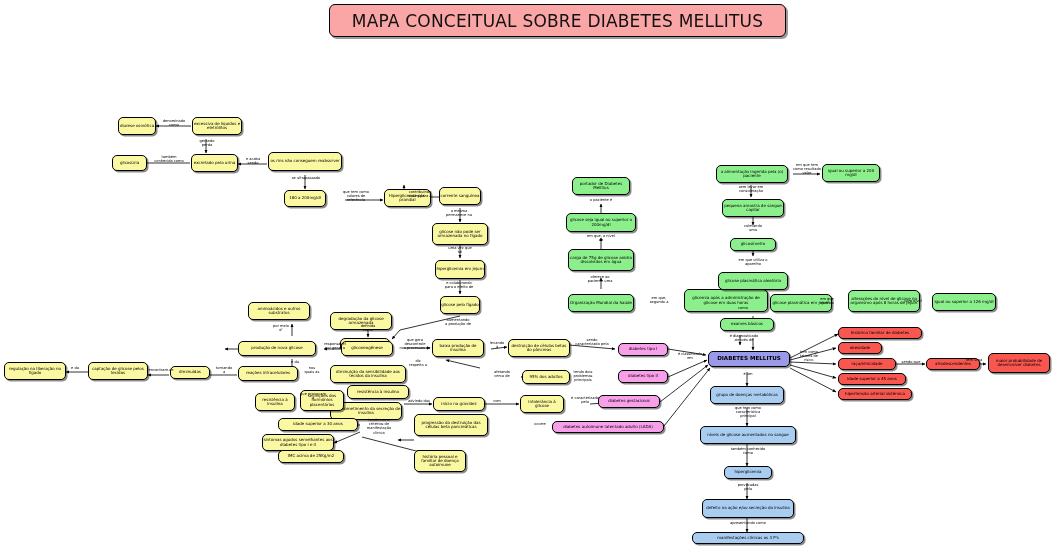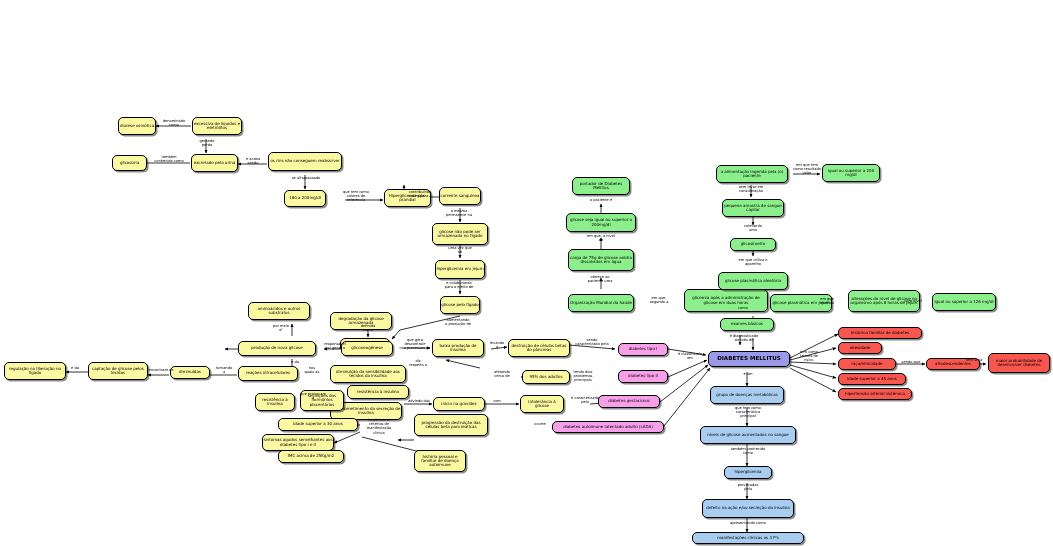--- a/index.html
+++ b/index.html
@@ -26,20 +26,21 @@
 
   .title{position:absolute;left:329px;top:4px;width:455px;height:31px;
          display:flex;align-items:center;justify-content:center;
          font-size:17px;letter-spacing:.2px;color:#111;}
 </style>
 </head>
 <body>
 
 <div id="canvas">
 
+  <div class="titlebox title">MAPA CONCEITUAL SOBRE DIABETES MELLITUS</div>
 
   <svg id="edges" viewBox="0 0 1053 546">
     <defs>
       <marker id="ah" markerWidth="5" markerHeight="5" refX="4.2" refY="2" orient="auto">
         <path d="M0,0 L4.5,2 L0,4 z" fill="#000"></path>
       </marker>
     </defs>
     <g stroke="#000" stroke-width="0.8" fill="none" marker-end="url(#ah)">
 
       <path d="M191,126 L156,126"></path>

